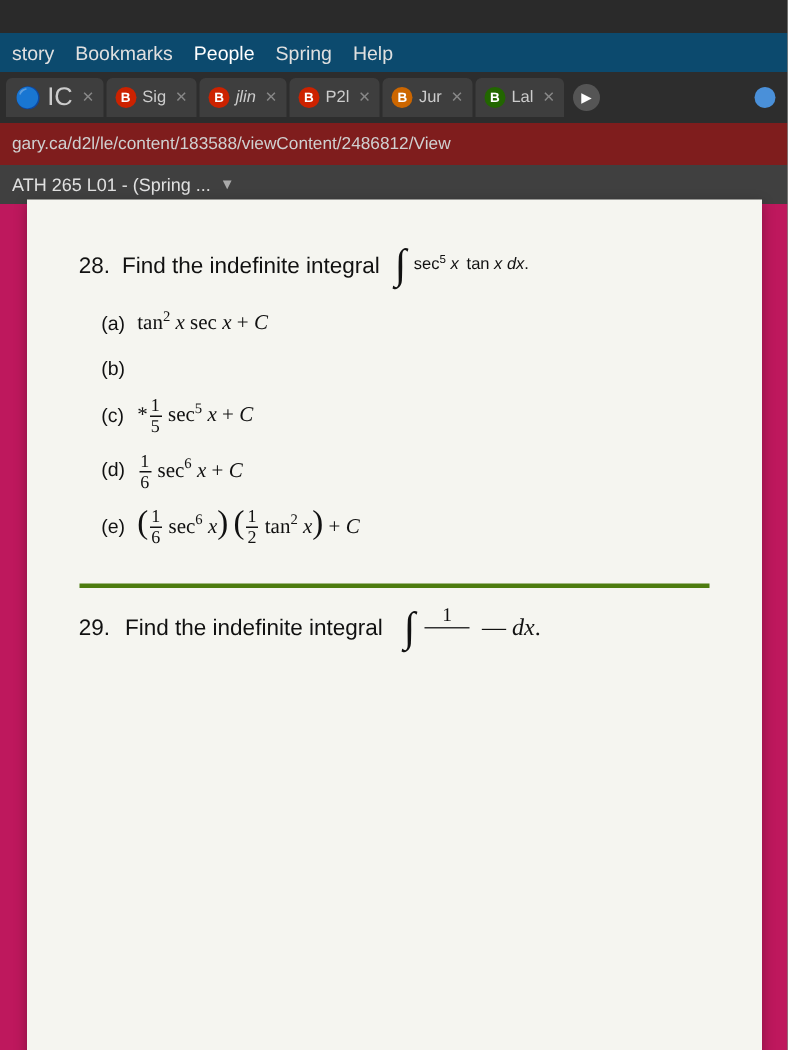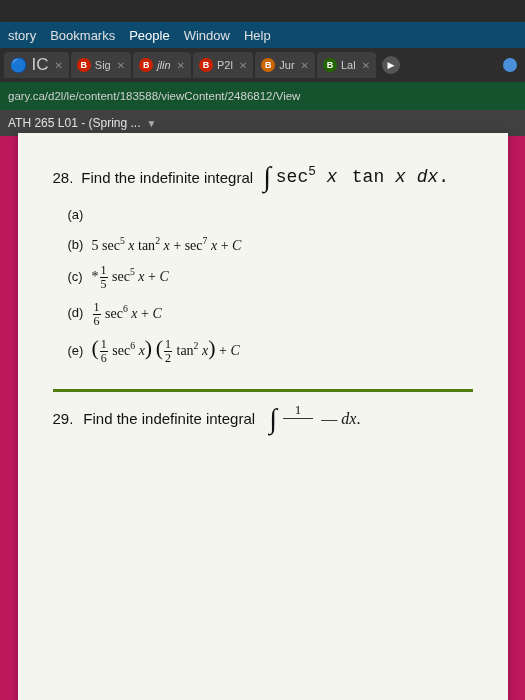--- a/index.html
+++ b/index.html
@@ -99,21 +99,21 @@
       background: #555;
       display: flex;
       align-items: center;
       justify-content: center;
       color: white;
       font-size: 9px;
     }
 
     
     .address-bar {
-      background: #14532d;
+      background: #7f1d1d;
       height: 28px;
       display: flex;
       align-items: center;
       padding: 0 8px;
     }
 
     .address-text {
       color: #d0d0d0;
       font-size: 11.5px;
     }
@@ -268,21 +268,21 @@
   </style>
 </head>
 <body>
 
 <div class="top-bar"></div>
 
 <div class="menu-bar">
   <span class="menu-item">story</span>
   <span class="menu-item">Bookmarks</span>
   <span class="menu-item people">People</span>
-  <span class="menu-item">Window</span>
+  <span class="menu-item">Spring</span>
   <span class="menu-item">Help</span>
 </div>
 
 <div class="tab-bar">
 
   <div class="tab">
     <span style="color:#4a90d9;font-size:14px;">🔵</span>
     <span style="font-size:17px;color:#ccc;">IC</span>
     <span class="tab-close">✕</span>
   </div>
@@ -336,35 +336,35 @@
 
 <div class="content-area">
   <div class="paper">
 
     <div class="question">
       <div class="question-title">
         <span class="question-number">28.</span>
         <span style="font-family: Arial, sans-serif; font-size:15px;">Find the indefinite integral</span>
         <span class="integral-display">
           <span class="integral-sign">∫</span>
-          <span style="font-family:Liberation Mono, monospace; font-size:18px;">sec<sup>5</sup> <i>x</i>  tan <i>x</i> <i>dx</i>.</span>
+          <span style="font-family:Liberation Sans, sans-serif; font-size:11px;">sec<sup>5</sup> <i>x</i>  tan <i>x</i> <i>dx</i>.</span>
         </span>
       </div>
 
       <ul class="options">
 
         <li class="option">
           <span class="option-label">(a)</span>
+          <span>
+            tan<sup>2</sup> <i>x</i> sec <i>x</i> + <i>C</i>
+          </span>
         </li>
 
         <li class="option">
           <span class="option-label">(b)</span>
-          <span>
-            5 sec<sup>5</sup> <i>x</i> tan<sup>2</sup> <i>x</i> + sec<sup>7</sup> <i>x</i> + <i>C</i>
-          </span>
         </li>
 
         <li class="option">
           <span class="option-label">(c)</span>
           <span>
             *<span class="fraction">
                 <span class="num">1</span>
                 <span class="den">5</span>
               </span> sec<sup>5</sup> <i>x</i> + <i>C</i>
           </span>

